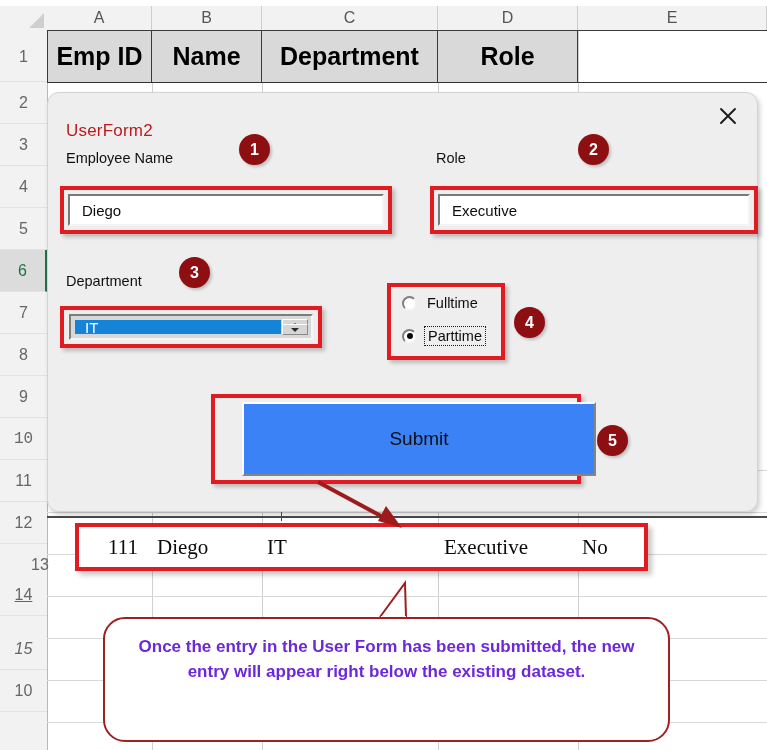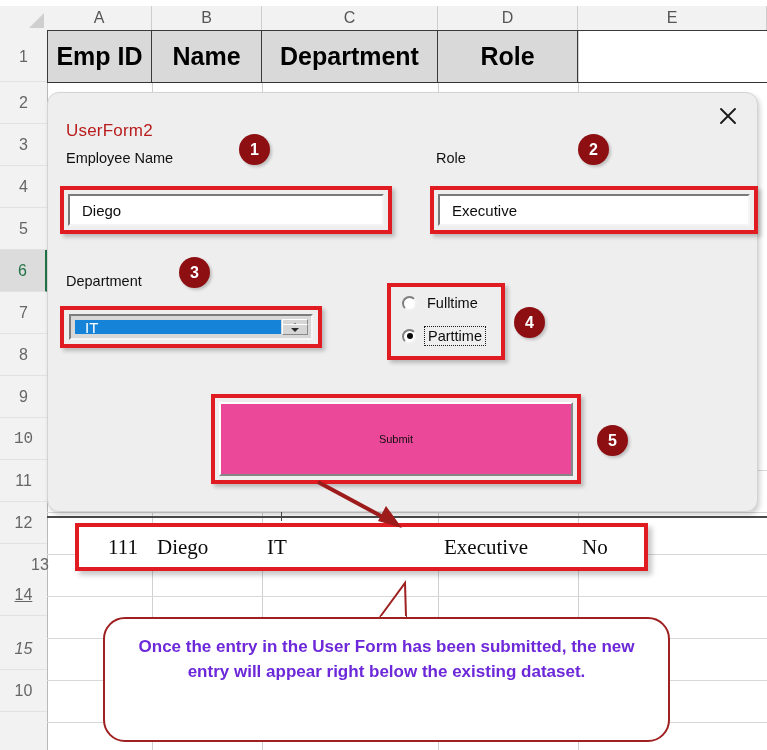--- a/index.html
+++ b/index.html
@@ -139,25 +139,25 @@
   }
   .radio-dot.checked:after{
     content:"";position:absolute;left:50%;top:50%;width:6px;height:6px;
     background:#0a0a0a;border-radius:50%;transform:translate(-50%,-50%);
   }
   .radio-text{font-size:14.5px;color:#0d0d0d;margin-left:7px;padding:1px 3px;}
   .radio-text.focused{border:1px dotted #1a1a1a;}
 
   
   .vba-button{
-    position:absolute;background:#ec4899;box-sizing:border-box;
+    position:absolute;background:#3b82f6;box-sizing:border-box;
     border-top:2px solid #ffffff;border-left:2px solid #ffffff;
     border-right:2px solid #858585;border-bottom:2px solid #858585;
     display:flex;align-items:center;justify-content:center;
-    font-size:11px;color:#101010;
+    font-size:19px;color:#101010;margin-left:23px;
   }
 
   
   .badge{
     position:absolute;width:31px;height:31px;border-radius:50%;
     background:#8d0f12;color:#ffffff;font-size:16px;font-weight:bold;
     display:flex;align-items:center;justify-content:center;
     box-shadow:2px 2px 3px rgba(0,0,0,.2);
   }
 

